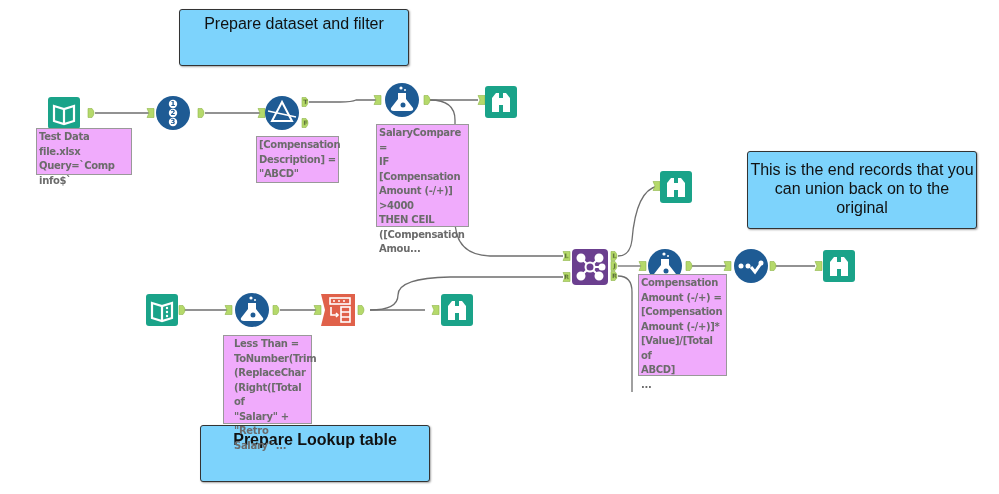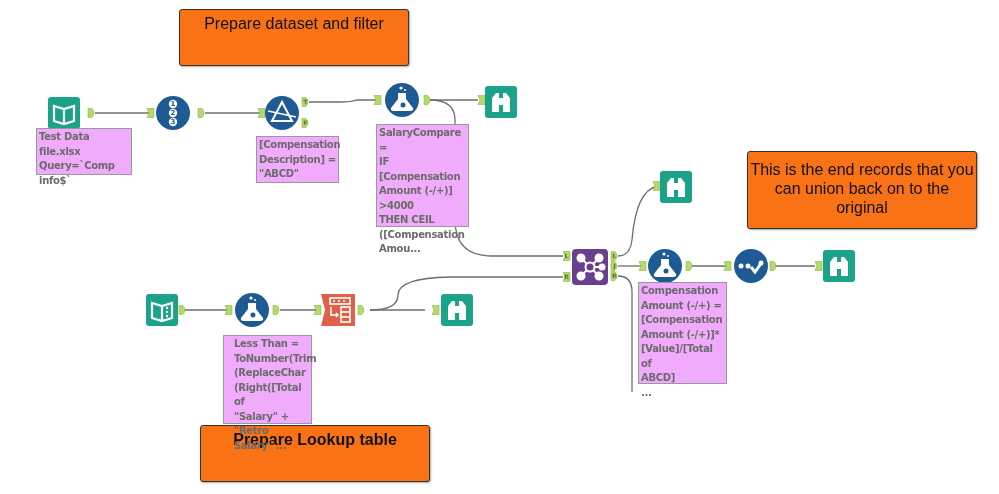--- a/index.html
+++ b/index.html
@@ -1,19 +1,19 @@
 <!DOCTYPE html>
 <html><head>
   <meta charset="utf-8">
   <style>
     html, body { margin: 0; padding: 0; background: #ffffff; }
     body { width: 999px; height: 494px; position: relative; overflow: hidden; font-family: "DejaVu Sans", sans-serif; }
     #canvas { position: absolute; left: 0; top: 0; width: 999px; height: 494px; }
     .comment {
-      position: absolute; background: #f97316; border: 1px solid #333;
+      position: absolute; background: #7dd3fc; border: 1px solid #333;
       border-radius: 3px; box-shadow: 1px 1px 2px rgba(0,0,0,0.35);
       font-family: "Liberation Sans", sans-serif; font-size: 16px; color: #111;
       text-align: center; box-sizing: border-box; padding-top: 4px; line-height: 19px;
     }
     .annot {
       position: absolute; background: #f0abfc; border: 1px solid #999;
       font-family: "DejaVu Sans", sans-serif; font-size: 10px; font-weight: bold;
       color: #6b6b6b; line-height: 14.5px; padding: 1px 2px; box-sizing: border-box;
       white-space: pre-line; letter-spacing: -0.3px;
     }
@@ -287,21 +287,21 @@
 <div class="annot" style="left:256px;top:136px;width:83px;height:47px;">[Compensation
 Description] =
 "ABCD"</div>
 <div class="annot" style="left:376px;top:124px;width:93px;height:103px;">SalaryCompare =
 IF [Compensation
 Amount (-/+)]
 &gt;4000
 THEN CEIL
 ([Compensation
 Amou...</div>
-<div class="annot" style="left:638px;top:282px;width:89px;height:102px;">Compensation
+<div class="annot" style="left:638px;top:274px;width:89px;height:102px;">Compensation
 Amount (-/+) =
 [Compensation
 Amount (-/+)]*
 [Value]/[Total of
 ABCD]
 ...</div>
 <div class="annot" style="left:223px;top:335px;width:89px;height:89px;padding-left:10px;">Less Than =
 ToNumber(Trim
 (ReplaceChar
 (Right([Total of

